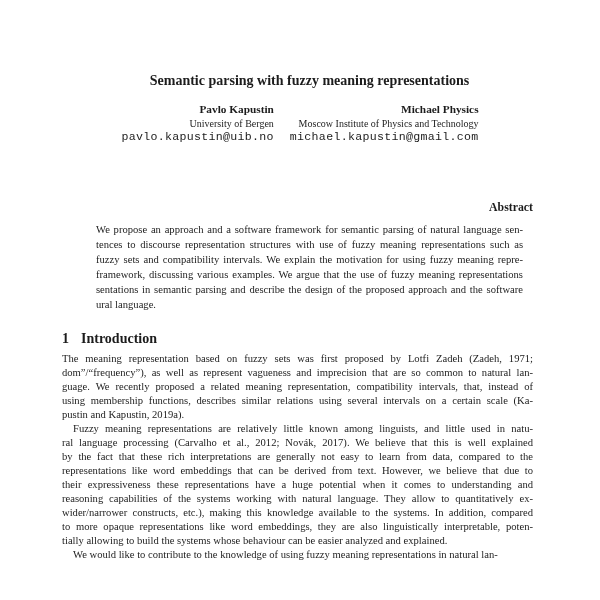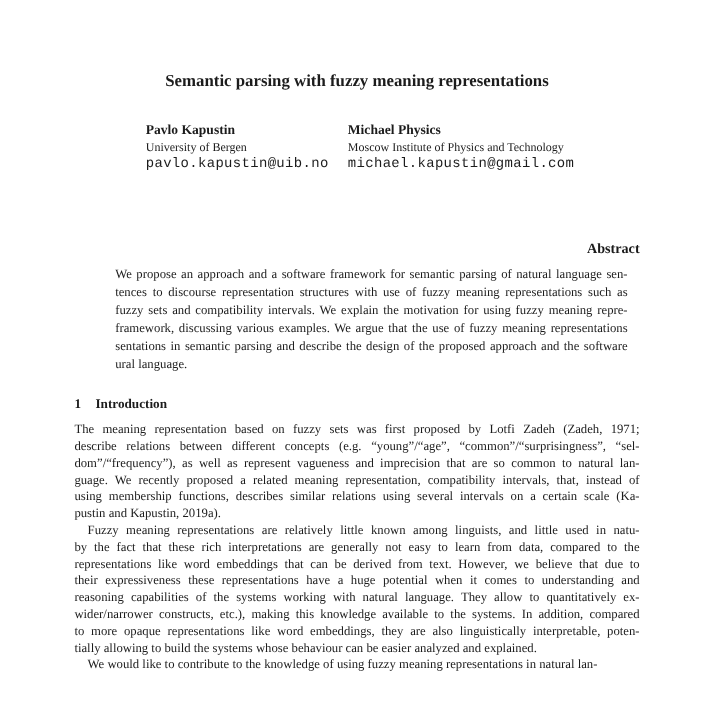--- a/index.html
+++ b/index.html
@@ -11,34 +11,34 @@
     overflow: hidden;
   }
   .page {
     position: relative;
     width: 600px; height: 600px;
     background: #ffffff;
   }
   .title {
     position: absolute;
     top: 60px; left: 62px; width: 471px;
-    margin: 0;
+    margin: 12px;
     text-align: center;
     font-size: 14px;
     font-weight: bold;
     line-height: 17px;
   }
   .authors {
     position: absolute;
     top: 103px; left: 0; width: 600px;
     display: flex;
     justify-content: center;
     gap: 16px;
   }
-  .author { text-align: left; line-height: 13.6px; }
+  .author { text-align: right; line-height: 13.6px; }
   .author-name { font-size: 11.3px; font-weight: bold; }
   .author-affil { font-size: 10px; }
   .author-email {
     font-family: Liberation Mono, monospace;
     font-size: 11.6px;
     letter-spacing: 0.3px;
   }
   .abstract-heading {
     position: absolute;
     top: 200px; left: 62px; width: 471px;
@@ -51,21 +51,21 @@
     position: absolute;
     top: 222px; left: 85px; width: 427px;
     font-size: 10.6px;
     line-height: 15px;
     margin-left: 11px;
   }
   .section-heading {
     position: absolute;
     top: 331px; left: 62px;
     margin: 0;
-    font-size: 11px;
+    font-size: 14px;
     font-weight: bold;
   }
   .section-heading .sec-num { margin-right: 12px; }
   .body-text {
     position: absolute;
     top: 352px; left: 62px; width: 471px;
     font-size: 10.6px;
     line-height: 14px;
   }
   .line {
@@ -108,28 +108,28 @@
       </div>
     </div>
 
   <h3 class="section-heading">
     <span class="sec-num">1</span><span class="sec-title">Introduction</span>
   </h3>
 
   <div class="body-text" id="intro-body">
       <div class="paragraph">
         <div class="line">The meaning representation based on fuzzy sets was first proposed by Lotfi Zadeh (Zadeh, 1971;</div>
-        <div class="line">describe relations between different concepts (e.g. “young”/“age”, “common”/“surprisingness”, “sel-</div>
         <div class="line">dom”/“frequency”), as well as represent vagueness and imprecision that are so common to natural lan-</div>
         <div class="line">guage. We recently proposed a related meaning representation, compatibility intervals, that, instead of</div>
         <div class="line">using membership functions, describes similar relations using several intervals on a certain scale (Ka-</div>
         <div class="line last">pustin and Kapustin, 2019a).</div>
       </div>
       <div class="paragraph">
         <div class="line indent">Fuzzy meaning representations are relatively little known among linguists, and little used in natu-</div>
+        <div class="line">ral language processing (Carvalho et al., 2012; Novák, 2017). We believe that this is well explained</div>
         <div class="line">by the fact that these rich interpretations are generally not easy to learn from data, compared to the</div>
         <div class="line">representations like word embeddings that can be derived from text. However, we believe that due to</div>
         <div class="line">their expressiveness these representations have a huge potential when it comes to understanding and</div>
         <div class="line">reasoning capabilities of the systems working with natural language. They allow to quantitatively ex-</div>
         <div class="line">wider/narrower constructs, etc.), making this knowledge available to the systems. In addition, compared</div>
         <div class="line">to more opaque representations like word embeddings, they are also linguistically interpretable, poten-</div>
         <div class="line last">tially allowing to build the systems whose behaviour can be easier analyzed and explained.</div>
       </div>
       <div class="paragraph">
         <div class="line last indent">We would like to contribute to the knowledge of using fuzzy meaning representations in natural lan-</div>

